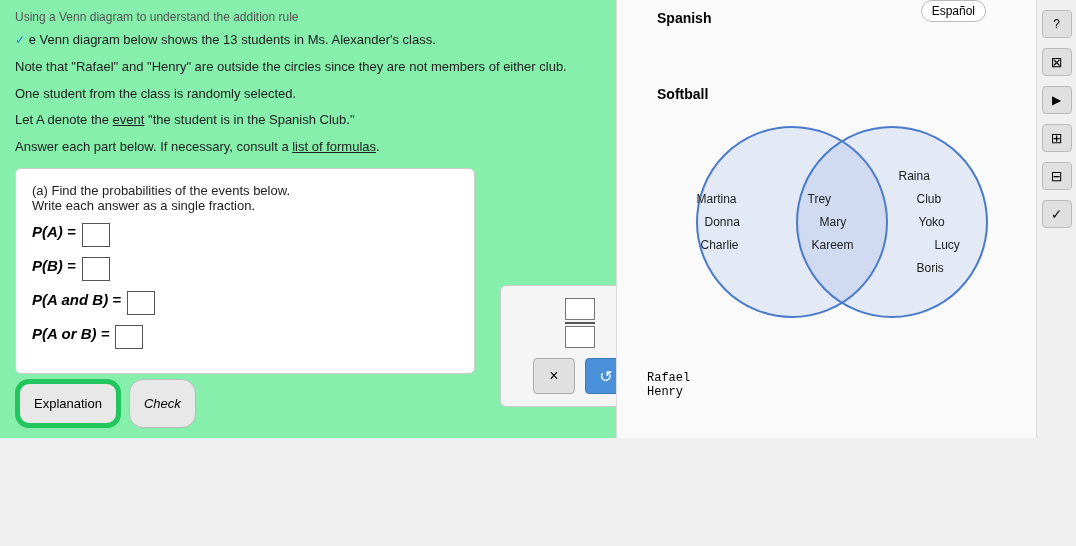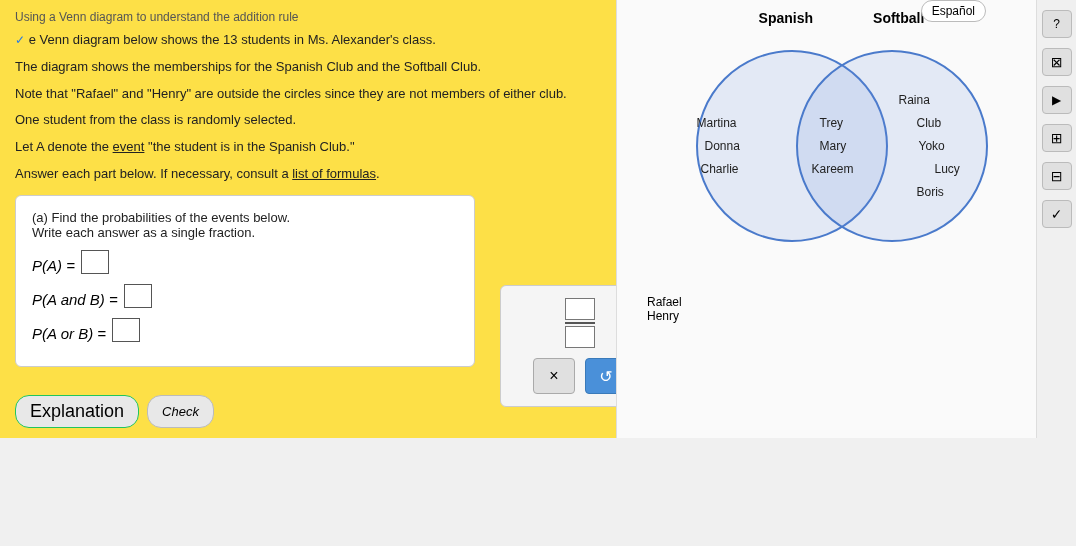--- a/index.html
+++ b/index.html
@@ -10,21 +10,21 @@
       width: 1076px;
       height: 546px;
       overflow: hidden;
       position: relative;
     }
 
     .main-container {
       display: flex;
       width: 1076px;
       height: 438px;
-      background: #fde047;
+      background: #86efac;
     }
 
     
     .left-panel {
       flex: 1;
       padding: 10px 15px;
       position: relative;
       overflow: hidden;
     }
 
@@ -54,21 +54,22 @@
     .part-label {
       font-size: 13px;
       color: #222;
       margin-bottom: 8px;
     }
 
     .prob-row {
       font-size: 15px;
       margin: 10px 0;
       display: flex;
-      align-items: flex-end;
+      align-items: flex-start;
+      font-weight: bold;
     }
 
     .prob-row .math {
       font-style: italic;
       margin-right: 6px;
     }
 
     .input-box {
       display: inline-block;
       width: 28px;
@@ -157,24 +158,24 @@
     .bottom-buttons {
       position: absolute;
       bottom: 10px;
       left: 15px;
       display: flex;
       gap: 8px;
     }
 
     .btn-explanation {
       background: #e8e8e8;
-      border: 1px solid #22c55e;
+      border: 5px solid #22c55e;
       border-radius: 14px;
-      padding: 5px 14px;
-      font-size: 18px;
+      padding: 12px 14px;
+      font-size: 13px;
       cursor: pointer;
     }
 
     .btn-check {
       background: #e8e8e8;
       border: 1px solid #bbb;
       border-radius: 14px;
       padding: 5px 14px;
       font-size: 13px;
       cursor: pointer;
@@ -185,26 +186,26 @@
     .right-panel {
       width: 420px;
       position: relative;
       background: #fafafa;
       border-left: 1px solid #ddd;
       padding: 10px;
     }
 
     .venn-header {
       display: flex;
-      justify-content: center;
       gap: 60px;
       font-size: 14px;
       font-weight: bold;
       margin-bottom: 5px;
       margin-left: 30px;
+      flex-direction: column;
     }
 
     .venn-area {
       position: relative;
       width: 380px;
       height: 260px;
       margin: 0 auto;
     }
 
     
@@ -219,20 +220,21 @@
       font-size: 12px;
       color: #222;
       text-align: center;
     }
 
     
     .outside-names {
       font-size: 12px;
       margin-left: 20px;
       margin-top: 4px;
+      font-family: Liberation Mono, monospace;
     }
 
     
     .far-right {
       width: 40px;
       background: #f0f0f0;
       border-left: 1px solid #ddd;
       display: flex;
       flex-direction: column;
       align-items: center;
@@ -276,41 +278,44 @@
 
 <div class="main-container">
 
   <div class="left-panel">
     <div class="top-bar-text">Using a Venn diagram to understand the addition rule</div>
 
     <div class="problem-text">
       <span style="color:#2a7ae2; font-size:12px;">✓</span>
       <span>e Venn diagram below shows the 13 students in Ms. Alexander's class.</span>
     </div>
-    <div class="problem-text">The diagram shows the memberships for the Spanish Club and the Softball Club.</div>
     <div class="problem-text">Note that "Rafael" and "Henry" are outside the circles since they are not members of either club.</div>
     <div class="problem-text">One student from the class is randomly selected.</div>
     <div class="problem-text">
       <span>Let A denote the </span><span class="link">event</span><span> "the student is in the Spanish Club."</span>
     </div>
     <div class="problem-text">
       <span>Answer each part below. If necessary, consult a </span><span class="link">list of formulas</span><span>.</span>
     </div>
 
     <div class="part-box">
       <div class="part-label">
         <span>(a) Find the </span><span class="link">probabilities</span><span> of the events below.</span><br>
         <span>Write each answer as a single </span><span class="link">fraction</span><span>.</span>
       </div>
 
       <div class="prob-row">
         <span class="math"><i>P</i>(<i>A</i>) =</span>
         <div class="input-box"></div>
       </div>
 
+      <div class="prob-row">
+        <span class="math"><i>P</i>(<i>B</i>) =</span>
+        <div class="input-box"></div>
+      </div>
 
       <div class="prob-row">
         <span class="math"><i>P</i>(<i>A</i> and <i>B</i>) =</span>
         <div class="input-box"></div>
       </div>
 
       <div class="prob-row">
         <span class="math"><i>P</i>(<i>A</i> or <i>B</i>) =</span>
         <div class="input-box"></div>
       </div>
@@ -349,21 +354,21 @@
 
         <circle cx="155" cy="115" r="95" fill="rgba(100,140,220,0.15)" stroke="#4a7acb" stroke-width="2"></circle>
 
         <circle cx="255" cy="115" r="95" fill="rgba(100,140,220,0.15)" stroke="#4a7acb" stroke-width="2"></circle>
       </svg>
 
       <div class="venn-name" style="left:60px; top:85px;">Martina</div>
       <div class="venn-name" style="left:68px; top:108px;">Donna</div>
       <div class="venn-name" style="left:64px; top:131px;">Charlie</div>
 
-      <div class="venn-name" style="left:183px; top:85px;">Trey</div>
+      <div class="venn-name" style="left:171px; top:85px;">Trey</div>
       <div class="venn-name" style="left:183px; top:108px;">Mary</div>
       <div class="venn-name" style="left:175px; top:131px;">Kareem</div>
 
       <div class="venn-name" style="left:262px; top:62px;">Raina</div>
       <div class="venn-name" style="left:280px; top:85px;">Club</div>
       <div class="venn-name" style="left:282px; top:108px;">Yoko</div>
       <div class="venn-name" style="left:298px; top:131px;">Lucy</div>
       <div class="venn-name" style="left:280px; top:154px;">Boris</div>
     </div>
 

